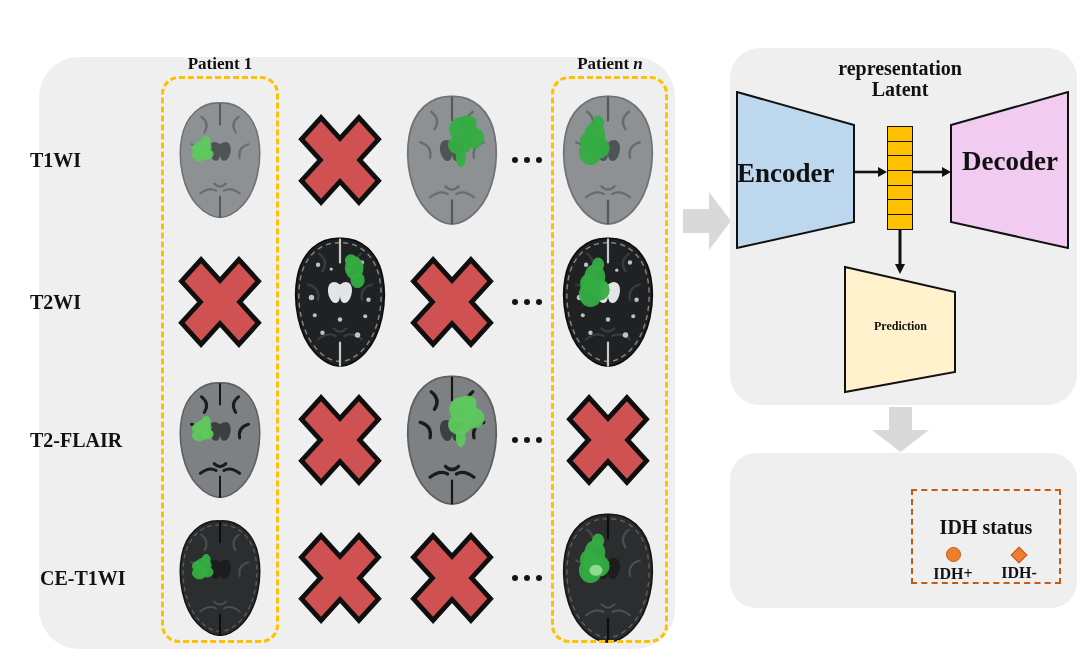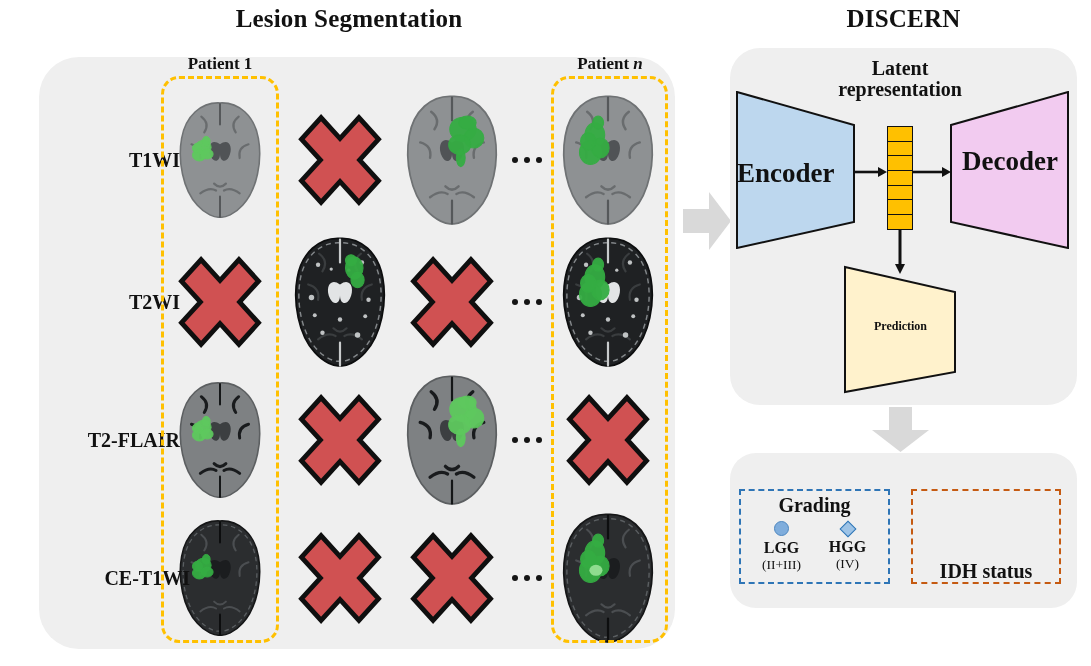--- a/index.html
+++ b/index.html
@@ -2,21 +2,21 @@
 <html style="--panel-gray: #EFEFEF; --arrow-gray: #D9D9D9; --gold: #FFC000; --encoder: #BDD7EE; --decoder: #F2CBF0; --latent: #FFC000; --prediction: #FFF2CC; --grading-blue: #2E75B6; --idh-dark: #C55A11; --marker-blue: #7FADDC; --marker-blue-light: #9DC3E6; --marker-orange: #ED7D31;"><head>
 <meta charset="utf-8">
 <style>
   html,body{margin:0;padding:0;background:#ffffff;}
   body{font-family:"Liberation Serif", serif;color:#111;}
   #canvas{position:relative;width:1091px;height:666px;background:#fff;overflow:hidden;}
   .panel{position:absolute;background:var(--panel-gray);}
   .big-title{position:absolute;font-weight:700;font-size:25px;text-align:center;letter-spacing:.2px;}
   .patient-label{position:absolute;width:120px;text-align:center;font-weight:700;font-size:17px;line-height:20px;z-index:4;}
   .dashed-box{position:absolute;border:3.5px dashed var(--gold);border-radius:18px;z-index:3;pointer-events:none;box-sizing:border-box;}
-  .row-label{position:absolute;width:150px;text-align:right;font-weight:700;font-size:20px;line-height:26px;z-index:2;}
+  .row-label{position:absolute;width:150px;text-align:left;font-weight:700;font-size:20px;line-height:26px;z-index:2;}
   .cell{position:absolute;transform:translate(-50%,-50%);display:flex;align-items:center;justify-content:center;z-index:1;}
   .dot{width:6px;height:6px;border-radius:50%;background:#141414;display:inline-block;margin:0 3px;}
   .block-label{position:absolute;text-align:center;font-weight:700;z-index:4;}
   .latent-stack{position:absolute;display:flex;flex-direction:column;z-index:3;}
   .latent-cell{flex:1;background:var(--latent);border:1.6px solid #111;margin-top:-1.6px;}
   .latent-cell:first-child{margin-top:0;}
   .legend-box{position:absolute;display:flex;flex-direction:column;align-items:center;box-sizing:border-box;z-index:2;}
   .legend-box.blue{border:2.5px dashed var(--grading-blue);}
   .legend-box.orange{border:2.5px dashed var(--idh-dark);justify-content:flex-end;}
   .legend-title{font-weight:700;font-size:20px;margin-top:3px;line-height:22px;}
@@ -29,21 +29,20 @@
   .marker-circle.orange,.marker-diamond.orange{background:var(--marker-orange);border:1.5px solid var(--idh-dark);}
   .legend-label{font-weight:700;font-size:16px;margin-top:4px;line-height:16px;}
   .legend-sub{font-size:13.5px;margin-top:2px;line-height:14px;}
   svg{display:block;}
 </style>
 </head>
 <body>
 
 <div id="canvas">
 
-  <div class="big-title" style="left:39px;top:5px;width:620px;">Lesion Segmentation</div>
   <div class="panel" style="left:39px;top:57px;width:636px;height:592px;border-radius:40px;"></div>
 
   <div class="patient-label" style="left:160px;top:54px;">
     <span>Patient 1</span>
   </div>
   <div class="patient-label" style="left:550px;top:54px;">
     <span>Patient</span>&nbsp;<i>n</i>
   </div>
 
   <div class="dashed-box" style="left:161px;top:76px;width:118px;height:567px;"></div>
@@ -337,26 +336,25 @@
             <ellipse cx="39" cy="55" rx="6" ry="5" fill="#8FDC8F"></ellipse>
           </g>
         </svg>
       </div>
     </div>
 
   <svg style="position:absolute;left:683px;top:192px;" width="48" height="58" viewBox="0 0 48 58">
     <polygon points="0,17 26,17 26,0 48,29 26,58 26,41 0,41" style="fill:var(--arrow-gray)"></polygon>
   </svg>
 
-  <div class="big-title" style="left:730px;top:5px;width:347px;">DISCERN</div>
   <div class="panel" style="left:730px;top:48px;width:347px;height:357px;border-radius:30px;"></div>
 
   <div class="block-label" style="left:825px;top:58px;width:150px;font-size:20px;line-height:21px;">
+    <div>representation</div>
     <div>Latent</div>
-    <div>representation</div>
   </div>
 
   <svg style="position:absolute;left:736px;top:91px;z-index:2;" width="119" height="158" viewBox="0 0 119 158">
     <polygon points="1,1 118,34 118,131 1,157" style="fill:var(--encoder);stroke:#111;stroke-width:2"></polygon>
   </svg>
   <div class="block-label" style="left:737px;top:158px;width:96px;font-size:27px;">Encoder</div>
 
   <svg style="position:absolute;left:950px;top:91px;z-index:2;" width="119" height="158" viewBox="0 0 119 158">
     <polygon points="1,34 118,1 118,157 1,131" style="fill:var(--decoder);stroke:#111;stroke-width:2"></polygon>
   </svg>
@@ -389,34 +387,29 @@
     <polygon points="1,2 111,27 111,107 1,127" style="fill:var(--prediction);stroke:#111;stroke-width:2"></polygon>
   </svg>
   <div class="block-label" style="left:846px;top:319px;width:109px;font-size:12px;">Prediction</div>
 
   <svg style="position:absolute;left:872px;top:407px;" width="57" height="45" viewBox="0 0 57 45">
     <polygon points="17,0 40,0 40,23 57,23 28.5,45 0,23 17,23" style="fill:var(--arrow-gray)"></polygon>
   </svg>
 
   <div class="panel" style="left:730px;top:453px;width:347px;height:155px;border-radius:26px;"></div>
 
-  <div class="legend-box blue" style="left:739px;top:489px;width:151px;height:95px;">
-    <div class="legend-title">Grading</div>
-    <div class="legend-items">
+
+  <div class="legend-box orange" style="left:911px;top:489px;width:150px;height:95px;">
+    <div class="legend-title">IDH status</div>
+    <div class="legend-items" style="margin-top:9px;">
         <div class="legend-item">
-          <div class="marker-circle blue"></div>
-          <div class="legend-label">LGG</div>
-          <div class="legend-sub">(II+III)</div>
+          <div class="marker-circle orange"></div>
+          <div class="legend-label">IDH+</div>
         </div>
         <div class="legend-item">
-          <div class="marker-diamond blue"></div>
-          <div class="legend-label">HGG</div>
-          <div class="legend-sub">(IV)</div>
+          <div class="marker-diamond orange"></div>
+          <div class="legend-label">IDH-</div>
         </div>
       </div>
   </div>
 
-  <div class="legend-box orange" style="left:911px;top:489px;width:150px;height:95px;">
-    <div class="legend-title">IDH status</div>
-  </div>
-
 
 </div>
 
 </body></html>

